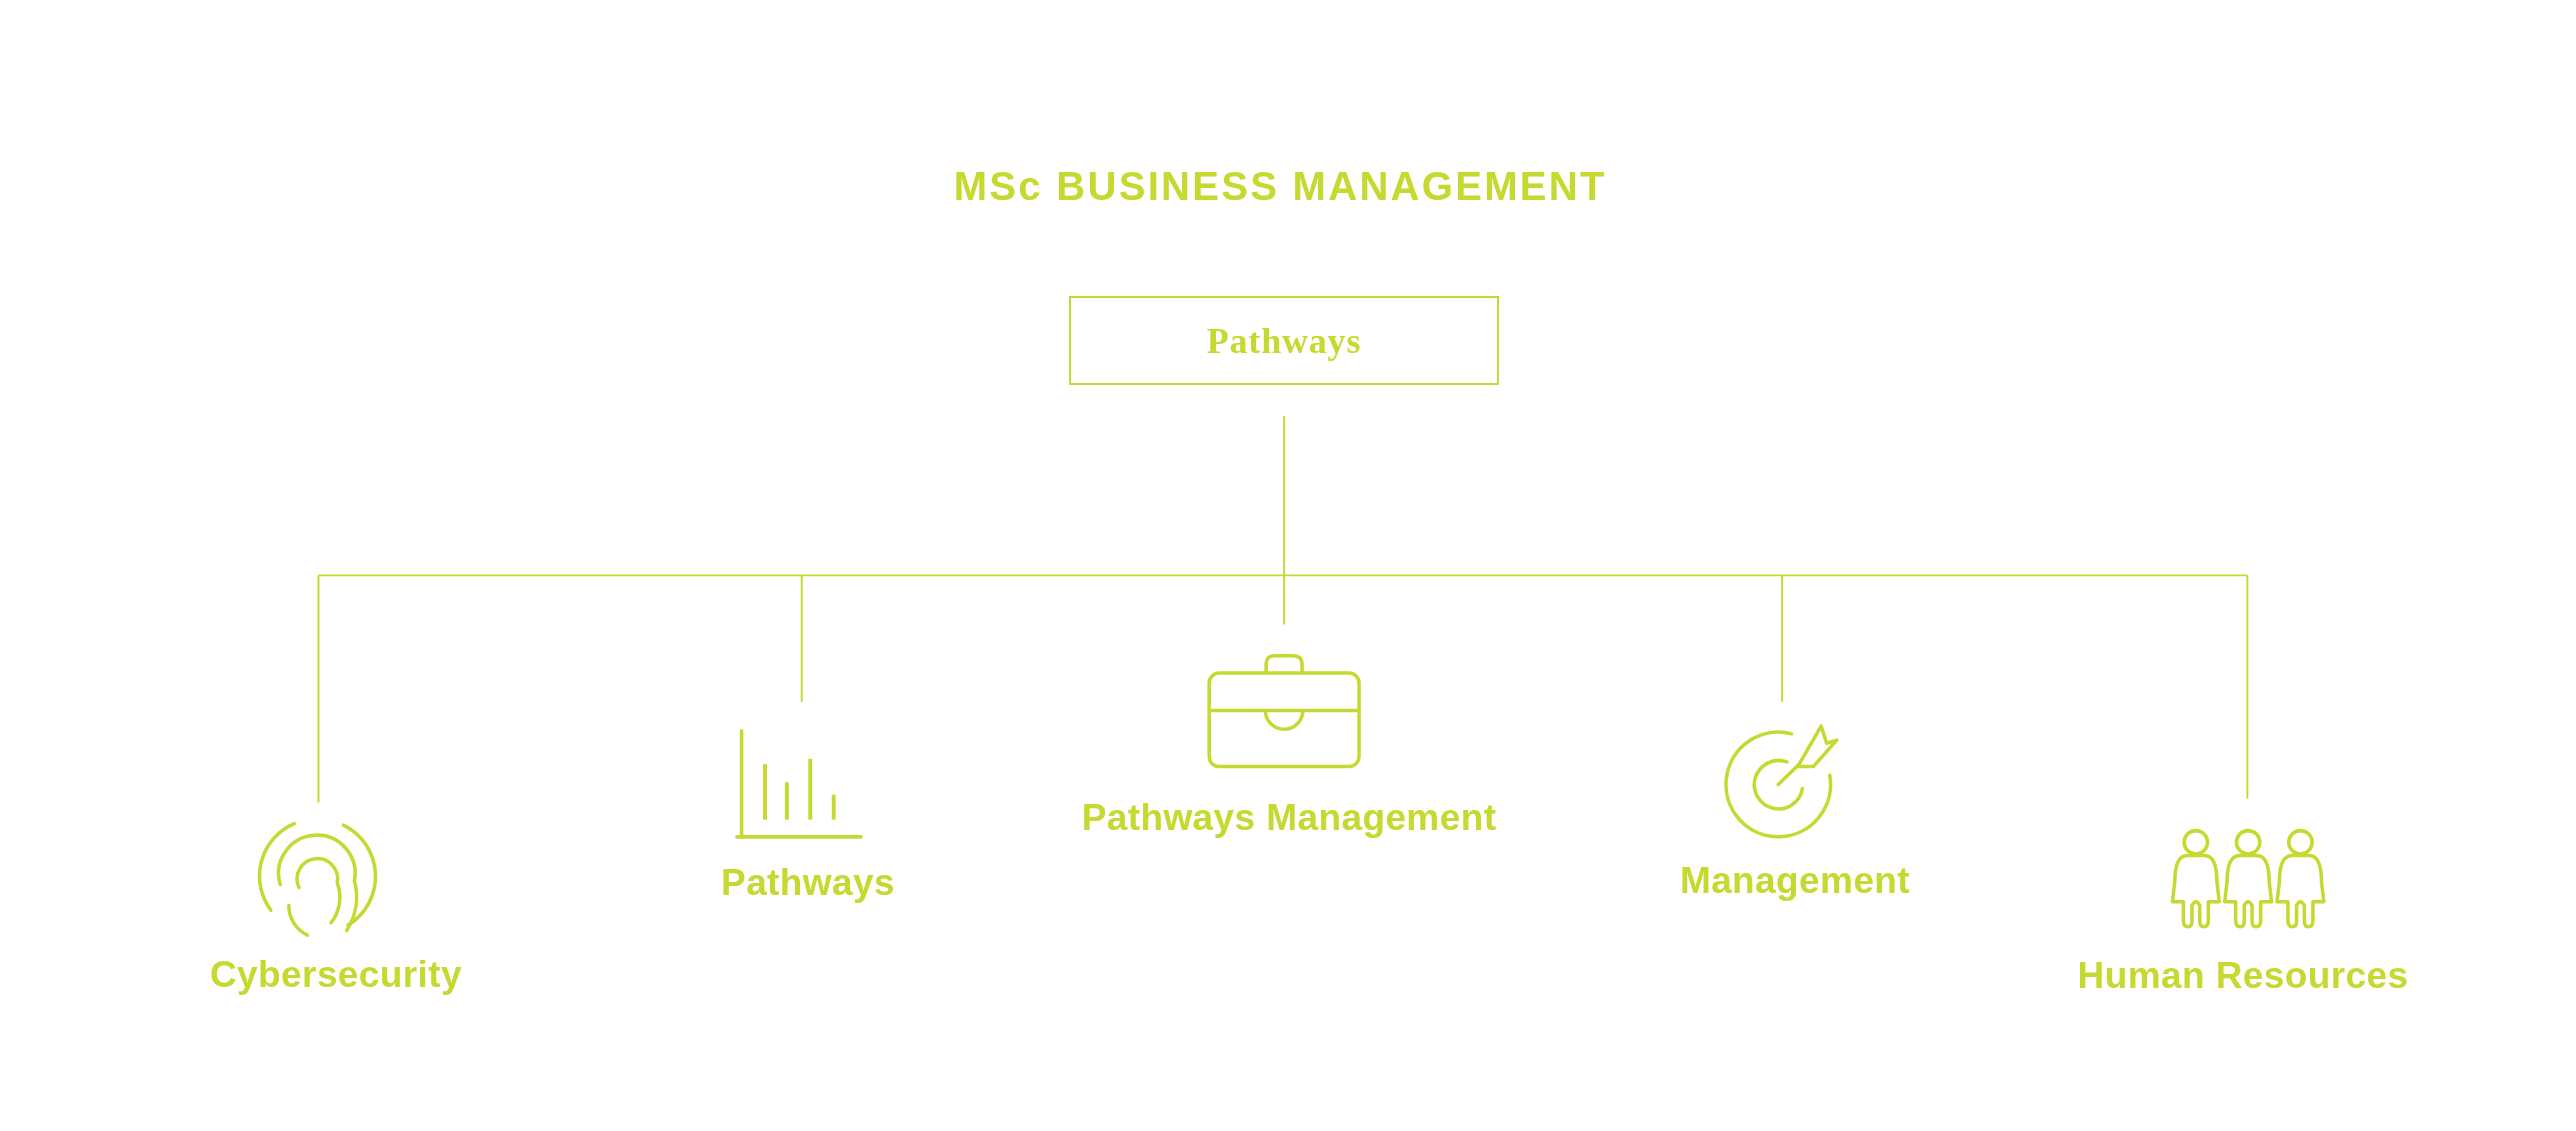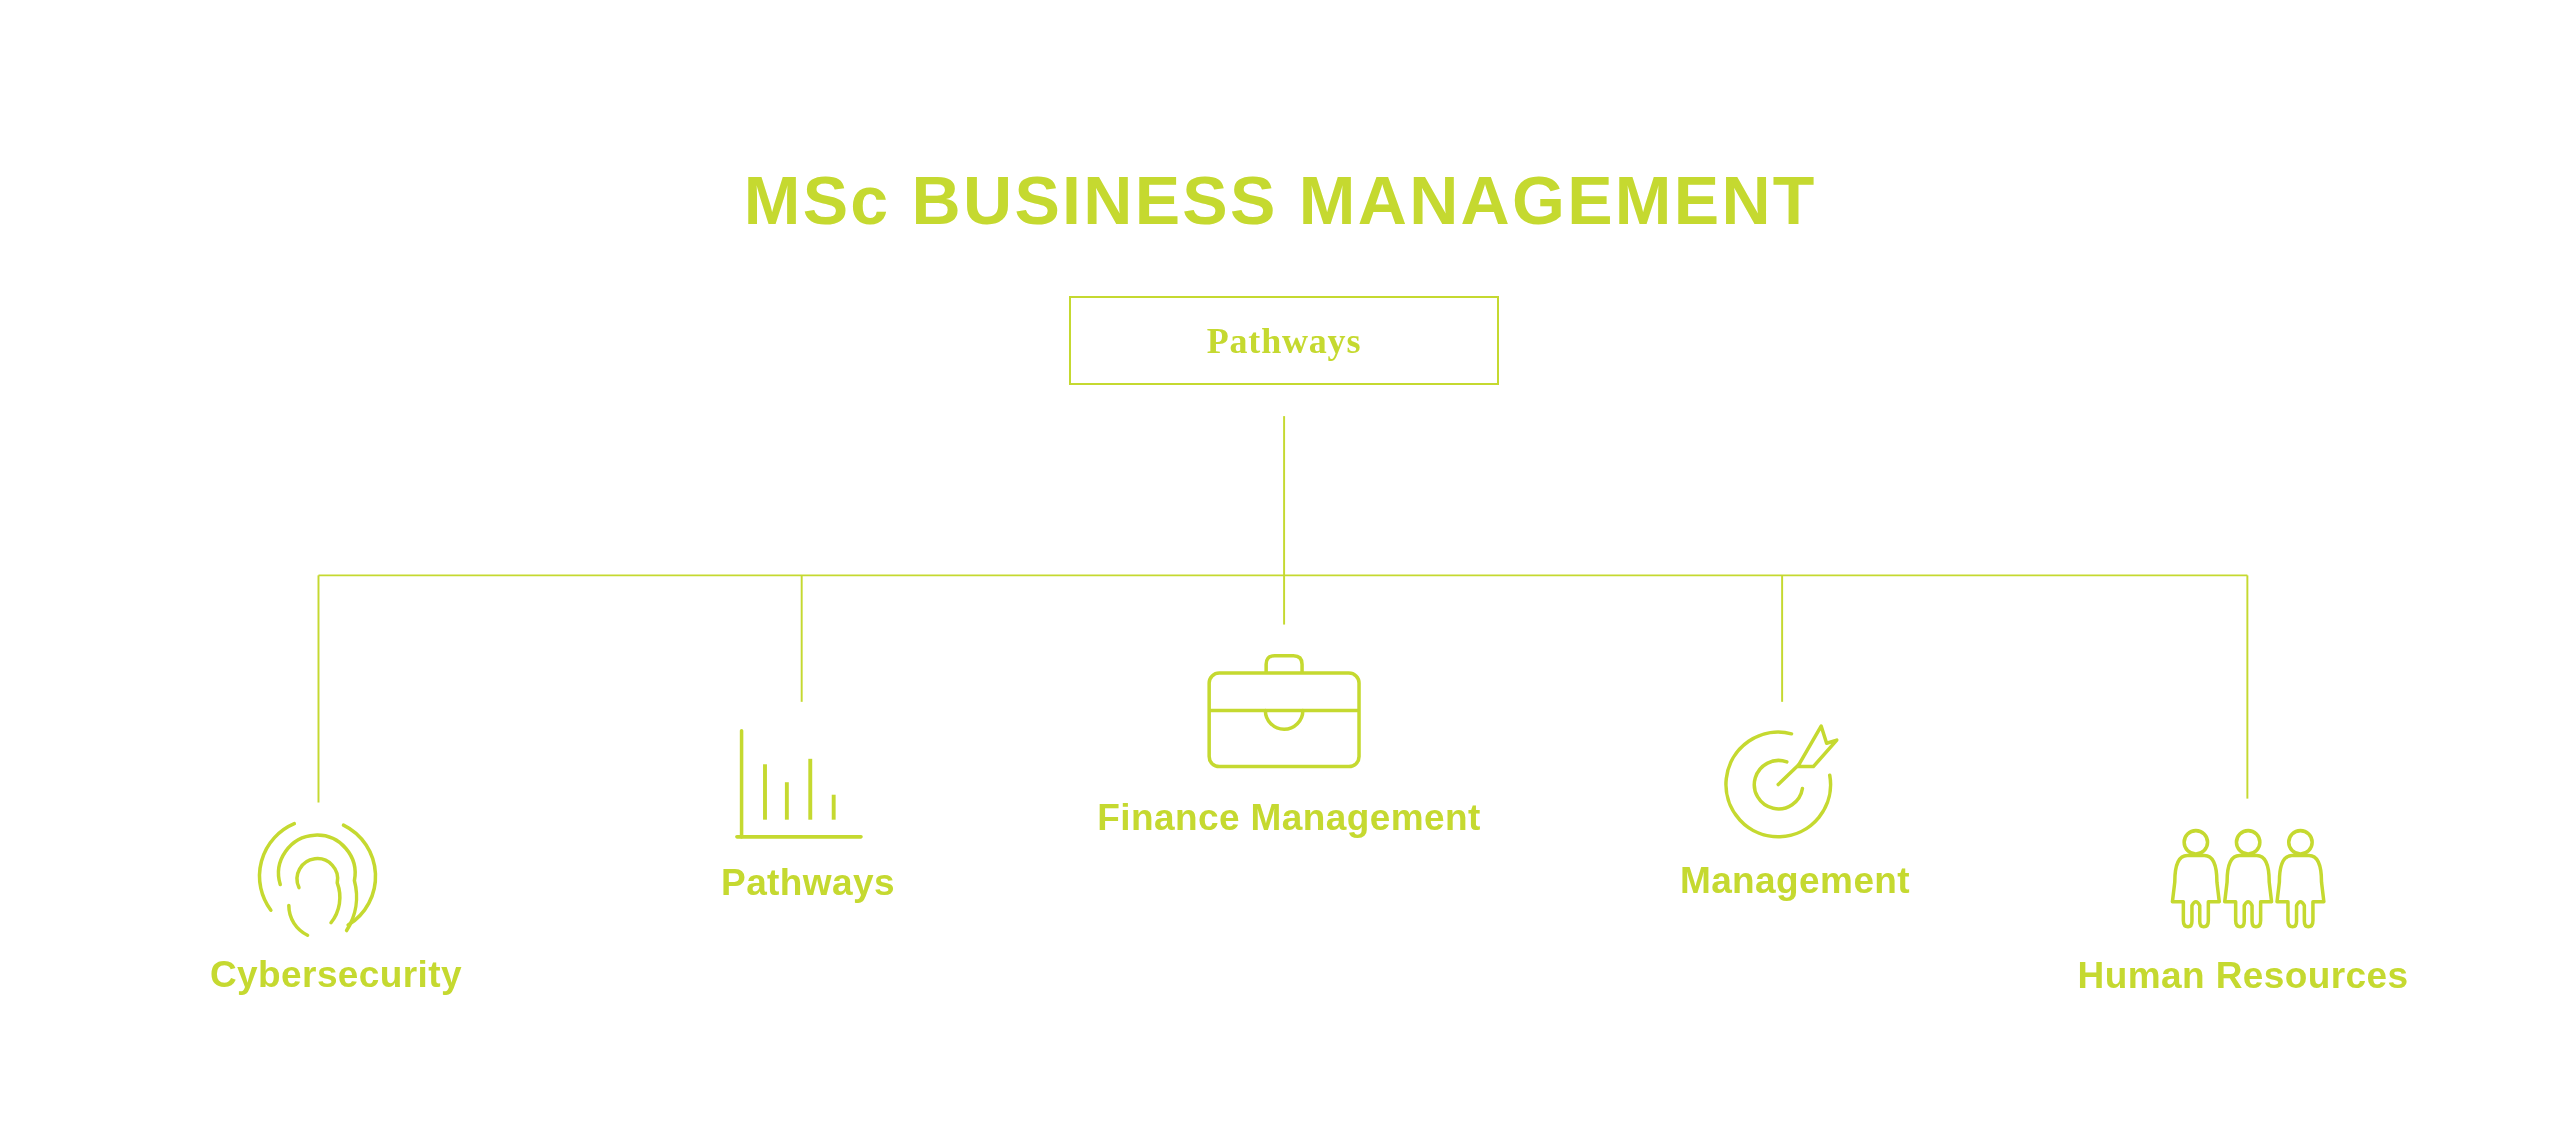--- a/index.html
+++ b/index.html
@@ -13,21 +13,21 @@
     height:1132px;
     background:var(--bg);
     overflow:hidden;
     font-family:"Liberation Sans", sans-serif;
   }
   .title{
     position:absolute;
     left:0; right:15.6px; top:166px;
     margin:0;
     text-align:center;
-    font-size:68px;
+    font-size:40px;
     font-weight:bold;
     letter-spacing:2.3px;
     color:var(--accent);
     line-height:1;
   }
   .root-box{
     position:absolute;
     left:1069px; top:296px;
     width:430px; height:89px;
     border:2px solid var(--accent);
@@ -126,18 +126,18 @@
       <circle class="icon-stroke" cx="2880" cy="1079" r="15"></circle>
       <circle class="icon-stroke" cx="2947" cy="1079" r="15"></circle>
       <path class="icon-stroke" d="M 2786 1130 Q 2786 1096 2802 1096 L 2824 1096 Q 2840 1096 2840 1130 L 2843 1155 L 2829 1155 L 2829 1179 Q 2829 1187 2823 1187 Q 2818 1187 2818 1180 L 2818 1160 Q 2813 1150 2808 1160 L 2808 1180 Q 2808 1187 2803 1187 Q 2797 1187 2797 1179 L 2797 1155 L 2783 1155 Z"></path>
       <path class="icon-stroke" d="M 2853 1130 Q 2853 1096 2869 1096 L 2891 1096 Q 2907 1096 2907 1130 L 2910 1155 L 2896 1155 L 2896 1179 Q 2896 1187 2890 1187 Q 2885 1187 2885 1180 L 2885 1160 Q 2880 1150 2875 1160 L 2875 1180 Q 2875 1187 2870 1187 Q 2864 1187 2864 1179 L 2864 1155 L 2850 1155 Z"></path>
       <path class="icon-stroke" d="M 2920 1130 Q 2920 1096 2936 1096 L 2958 1096 Q 2974 1096 2974 1130 L 2977 1155 L 2963 1155 L 2963 1179 Q 2963 1187 2957 1187 Q 2952 1187 2952 1180 L 2952 1160 Q 2947 1150 2942 1160 L 2942 1180 Q 2942 1187 2937 1187 Q 2931 1187 2931 1179 L 2931 1155 L 2917 1155 Z"></path>
     </g>
   </svg>
 
   <div class="branch-label" style="left:336px;  top:956px;">Cybersecurity</div>
   <div class="branch-label" style="left:808px; top:864px;">Pathways</div>
-  <div class="branch-label" style="left:1289px; top:799px;">Finance Management</div>
+  <div class="branch-label" style="left:1289px; top:799px;">Pathways Management</div>
   <div class="branch-label" style="left:1795px; top:862px;">Management</div>
   <div class="branch-label" style="left:2243px; top:957px;">Human Resources</div>
 
 </div>
 
 
 </body></html>

